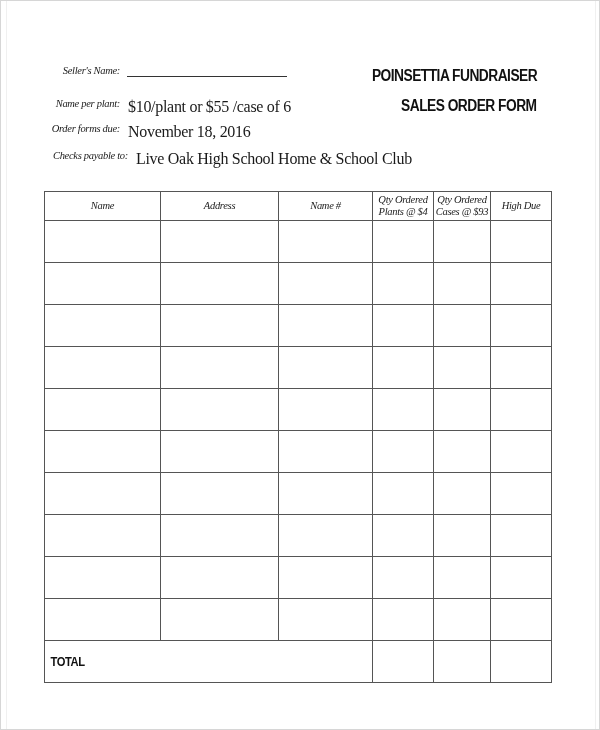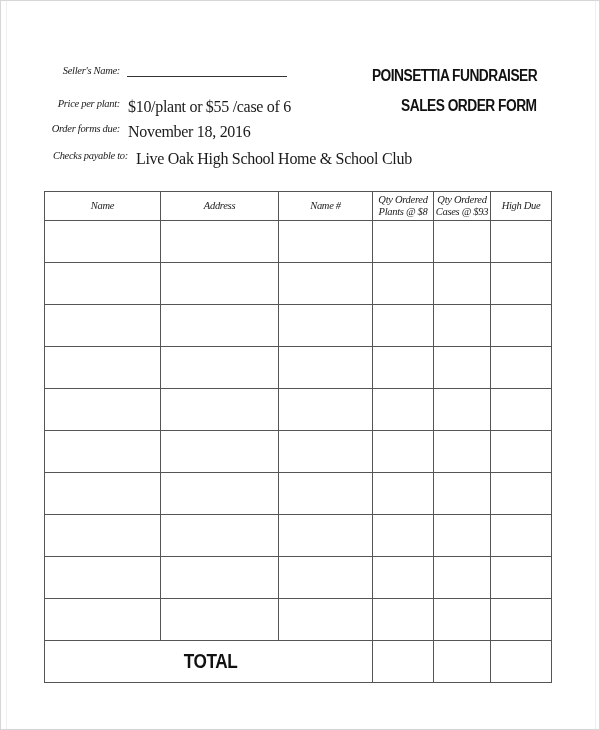--- a/index.html
+++ b/index.html
@@ -107,26 +107,26 @@
       line-height: 12px;
       letter-spacing: -0.3px;
       text-align: center;
       vertical-align: middle;
       color: #222;
     }
     table.orders td {
       height: 41px;
     }
     table.orders td.total-label {
-      text-align: center;
+      text-align: left;
       padding-right: 4px;
       vertical-align: middle;
       font-family: "Liberation Sans", "DejaVu Sans", sans-serif;
       font-weight: bold;
-      font-size: 20px;
+      font-size: 13px;
       letter-spacing: -0.5px;
       color: #111;
     }
     .total-text {
       display: inline-block;
       transform: scaleX(0.86);
       transform-origin: right center;
     }
     col.c-name { width: 116px; }
     col.c-address { width: 118px; }
@@ -143,21 +143,21 @@
 
   <div class="info-row" style="left:0; top:64px; width:300px;padding-left:26px;">
     <div class="info-label-wrap">
       <span class="info-label">Seller's Name:</span>
     </div>
   </div>
   <div class="seller-line"></div>
 
   <div class="info-row" style="left:0; top:97px; width:340px;">
     <div class="info-label-wrap">
-      <span class="info-label">Price per plant:</span>
+      <span class="info-label">Name per plant:</span>
     </div>
     <span class="info-value">$10/plant or $55 /case of 6</span>
   </div>
 
   <div class="info-row" style="left:0; top:122px; width:340px;">
     <div class="info-label-wrap">
       <span class="info-label">Order forms due:</span>
     </div>
     <span class="info-value">November 18, 2016</span>
   </div>
@@ -181,21 +181,21 @@
         <col class="c-cases">
         <col class="c-total">
     </colgroup>
     <thead>
       <tr>
         <th>Name</th>
         <th>Address</th>
         <th>Name #</th>
         <th>
           <span>Qty Ordered</span><br>
-          <span>Plants @ $8</span>
+          <span>Plants @ $4</span>
         </th>
         <th>
           <span>Qty Ordered</span><br>
           <span>Cases @ $93</span>
         </th>
         <th>High Due</th>
       </tr>
     </thead>
     <tbody id="order-rows">
       <tr>

